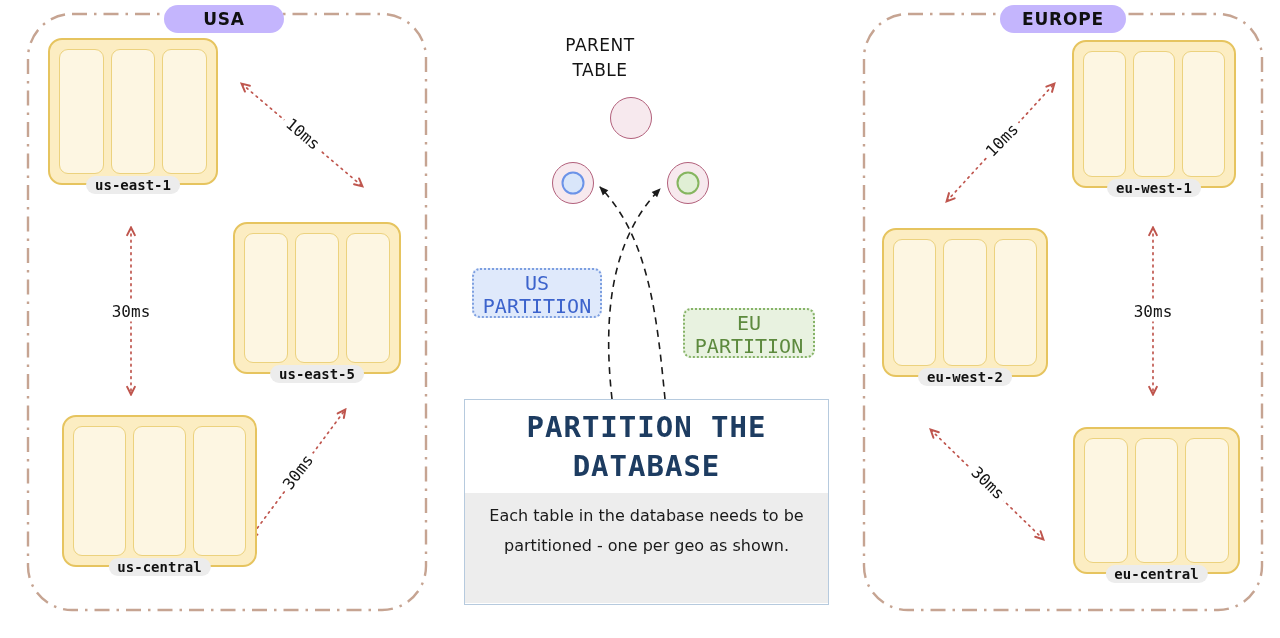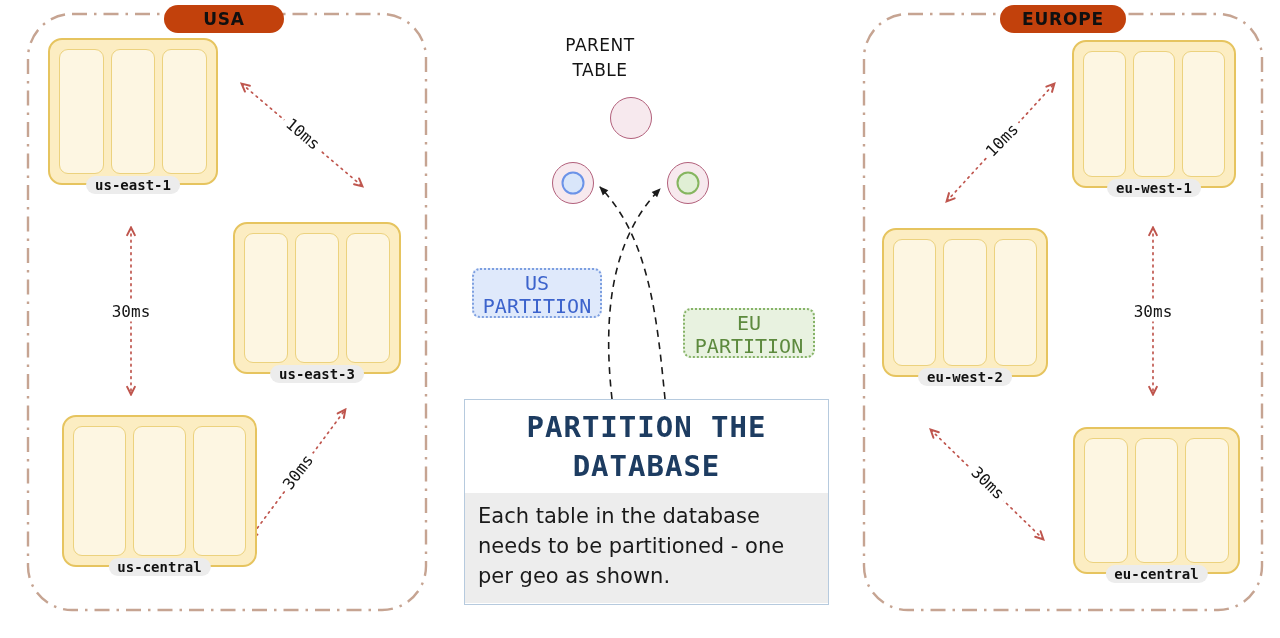--- a/index.html
+++ b/index.html
@@ -5,21 +5,21 @@
   html,body{margin:0;padding:0;background:#fff;}
   .stage{
     position:relative;width:1280px;height:638px;background:#ffffff;
     font-family:"DejaVu Sans",sans-serif;overflow:hidden;
   }
   .overlay{position:absolute;left:0;top:0;z-index:1;}
   .abs{position:absolute;z-index:2;}
 
   
   .region-pill{
-    background:#c2410c;border-radius:16px;text-align:center;
+    background:#c4b5fd;border-radius:16px;text-align:center;
     font-weight:bold;font-size:17px;letter-spacing:0.8px;color:#101010;
     line-height:28px;height:28px;
   }
 
   
   .stack{
     background:#fcedc2;border:2px solid #e6c45f;border-radius:14px;
     display:flex;gap:7px;padding:9px;box-sizing:border-box;
   }
   .slot{flex:1;background:#fdf6e2;border:1.5px solid #ecd27e;border-radius:9px;}
@@ -65,22 +65,22 @@
     width:365px;height:206px;background:#ffffff;border:1.5px solid #b6cade;
     box-sizing:border-box;
   }
   .callout-title{
     height:93px;text-align:center;
     font-family:"DejaVu Sans Mono",monospace;font-weight:bold;font-size:29px;
     line-height:39px;letter-spacing:1px;color:#1d3c61;padding-top:8px;
     box-sizing:border-box;
   }
   .callout-body{
-    height:110px;background:#ededed;
-    font-size:21px;line-height:30px;color:#1a1a1a;
+    height:110px;background:#ededed;text-align:center;
+    font-size:16px;line-height:30px;color:#1a1a1a;
     padding:8px 13px;box-sizing:border-box;
   }
 </style>
 </head>
 <body>
 
 <div class="stage">
 
   <svg class="overlay" width="1280" height="638" viewBox="0 0 1280 638">
     <defs>
@@ -113,21 +113,21 @@
     <div class="slot"></div>
     <div class="slot"></div>
     <div class="slot"></div>
     <div class="cluster-label">us-east-1</div>
   </div>
 
   <div class="abs stack" style="left:233px;top:222px;width:168px;height:152px;">
     <div class="slot"></div>
     <div class="slot"></div>
     <div class="slot"></div>
-    <div class="cluster-label">us-east-3</div>
+    <div class="cluster-label">us-east-5</div>
   </div>
 
   <div class="abs stack" style="left:62px;top:415px;width:195px;height:152px;">
     <div class="slot"></div>
     <div class="slot"></div>
     <div class="slot"></div>
     <div class="cluster-label">us-central</div>
   </div>
 
   <div class="abs latency" style="left:303px;top:134px;transform:translate(-50%,-50%) rotate(40deg);">10ms</div>

